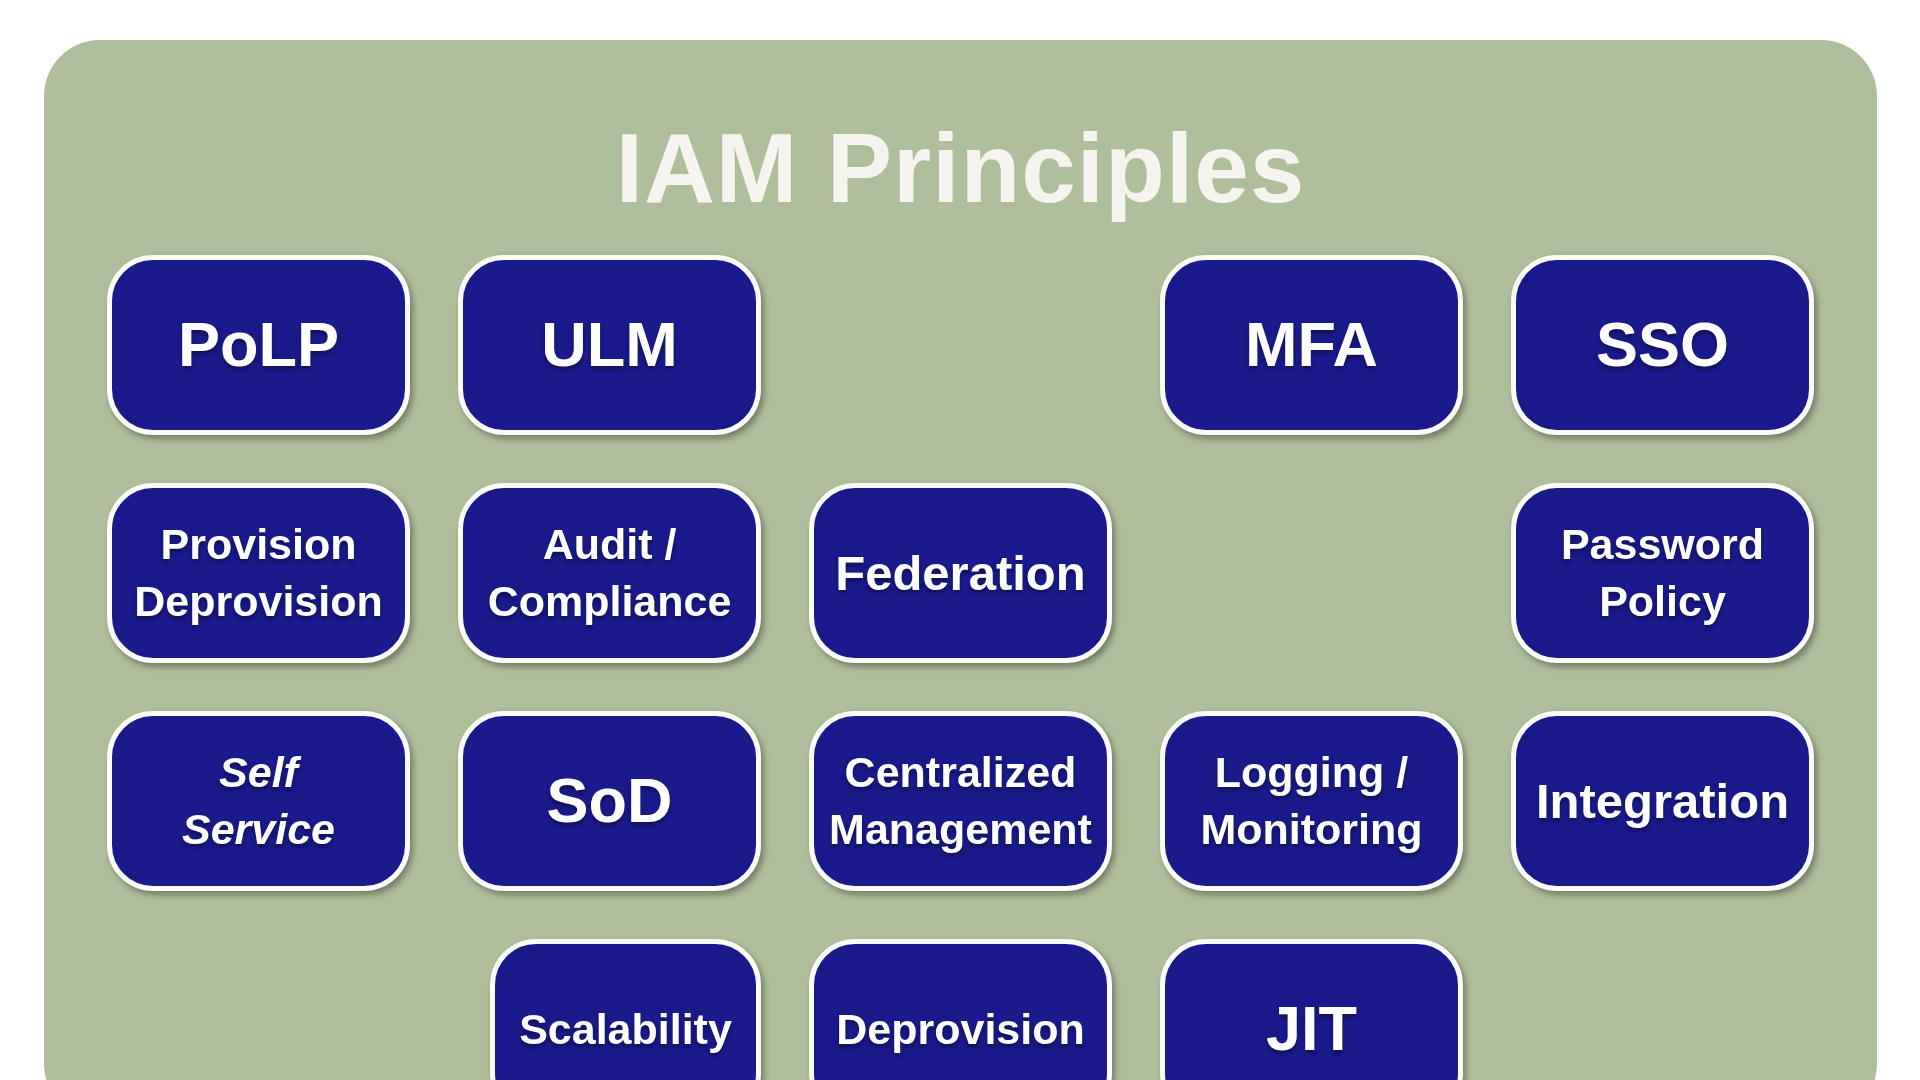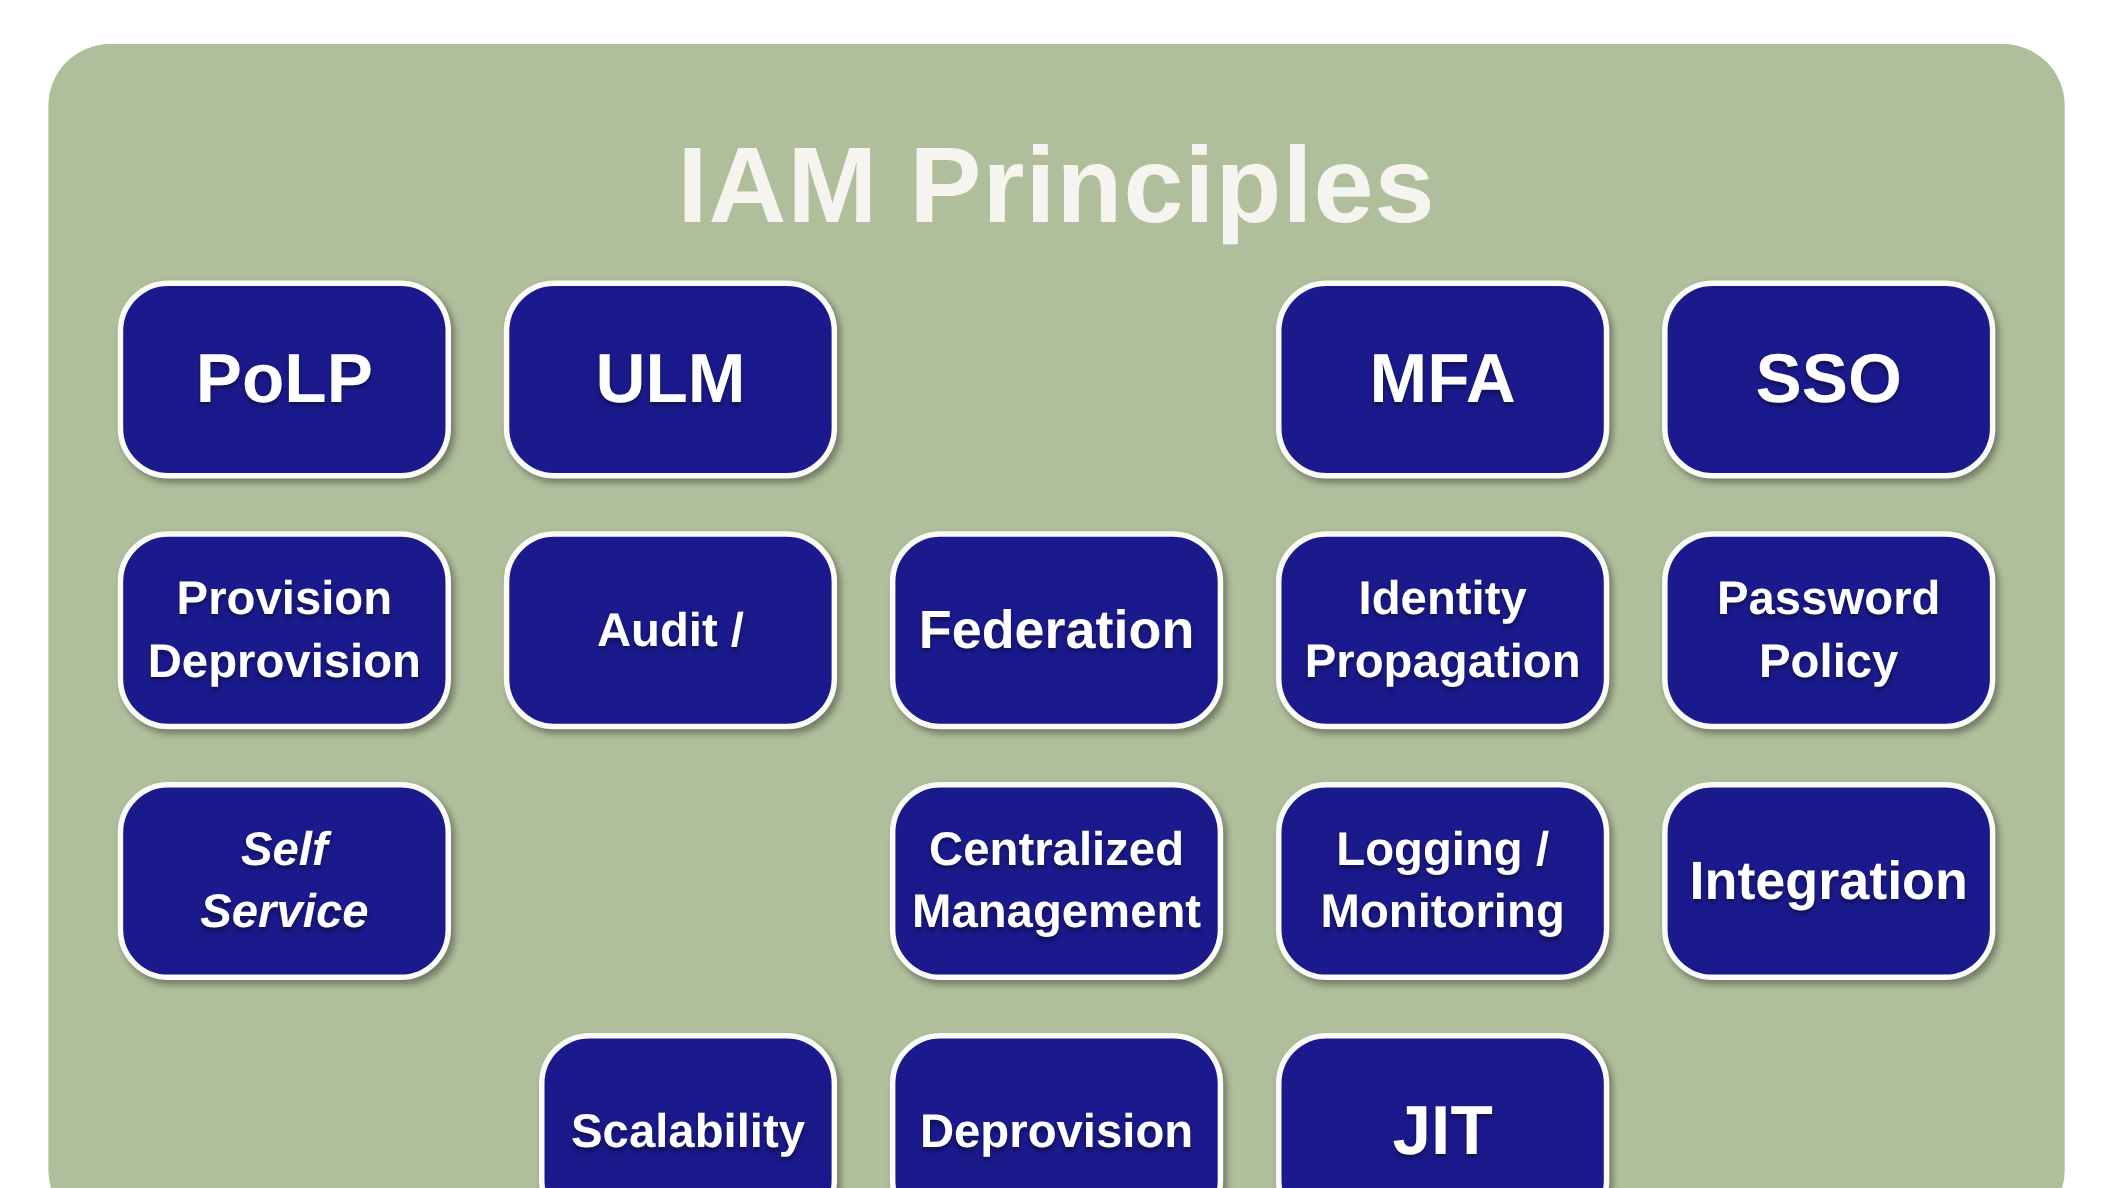--- a/index.html
+++ b/index.html
@@ -86,35 +86,35 @@
       </div>
       <div class="box xl" style="grid-area: 1 / 5;">
         <div class="line">SSO</div>
       </div>
       <div class="box md" style="grid-area: 2 / 1; text-align: right;">
         <div class="line">Provision</div>
         <div class="line">Deprovision</div>
       </div>
       <div class="box md" style="grid-area: 2 / 2;">
         <div class="line">Audit /</div>
+        <div class="line">Compliance</div>
       </div>
       <div class="box lg" style="grid-area: 2 / 3;">
         <div class="line">Federation</div>
-      </div>
-      <div class="box md" style="grid-area: 2 / 4;">
-        <div class="line">Identity</div>
-        <div class="line">Propagation</div>
       </div>
       <div class="box md" style="grid-area: 2 / 5;">
         <div class="line">Password</div>
         <div class="line">Policy</div>
       </div>
       <div class="box md" style="grid-area: 3 / 1; font-style: italic;">
         <div class="line">Self</div>
         <div class="line">Service</div>
+      </div>
+      <div class="box xl" style="grid-area: 3 / 2;">
+        <div class="line">SoD</div>
       </div>
       <div class="box md" style="grid-area: 3 / 3;">
         <div class="line">Centralized</div>
         <div class="line">Management</div>
       </div>
       <div class="box md" style="grid-area: 3 / 4;">
         <div class="line">Logging /</div>
         <div class="line">Monitoring</div>
       </div>
       <div class="box lg" style="grid-area: 3 / 5;">

